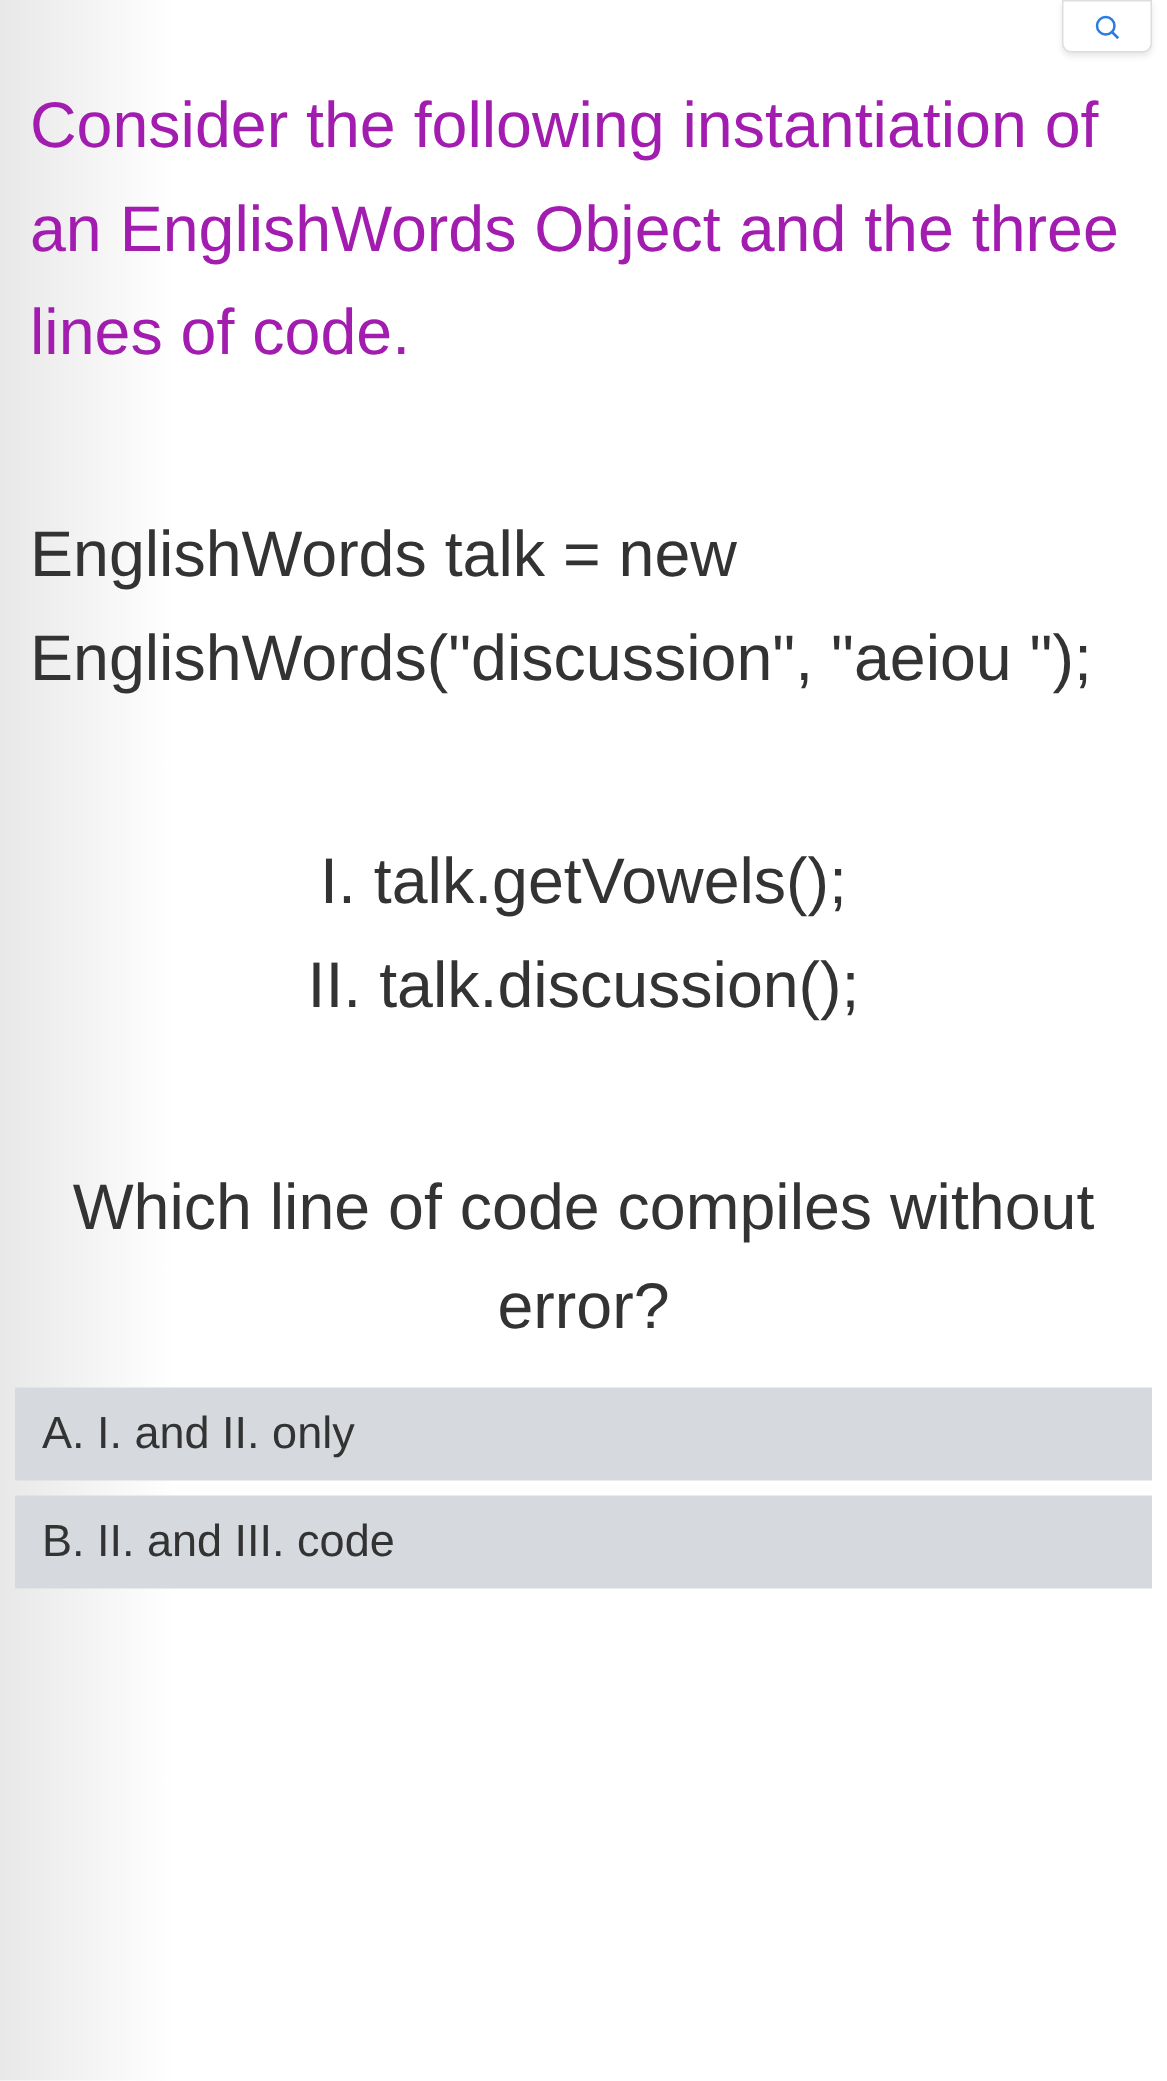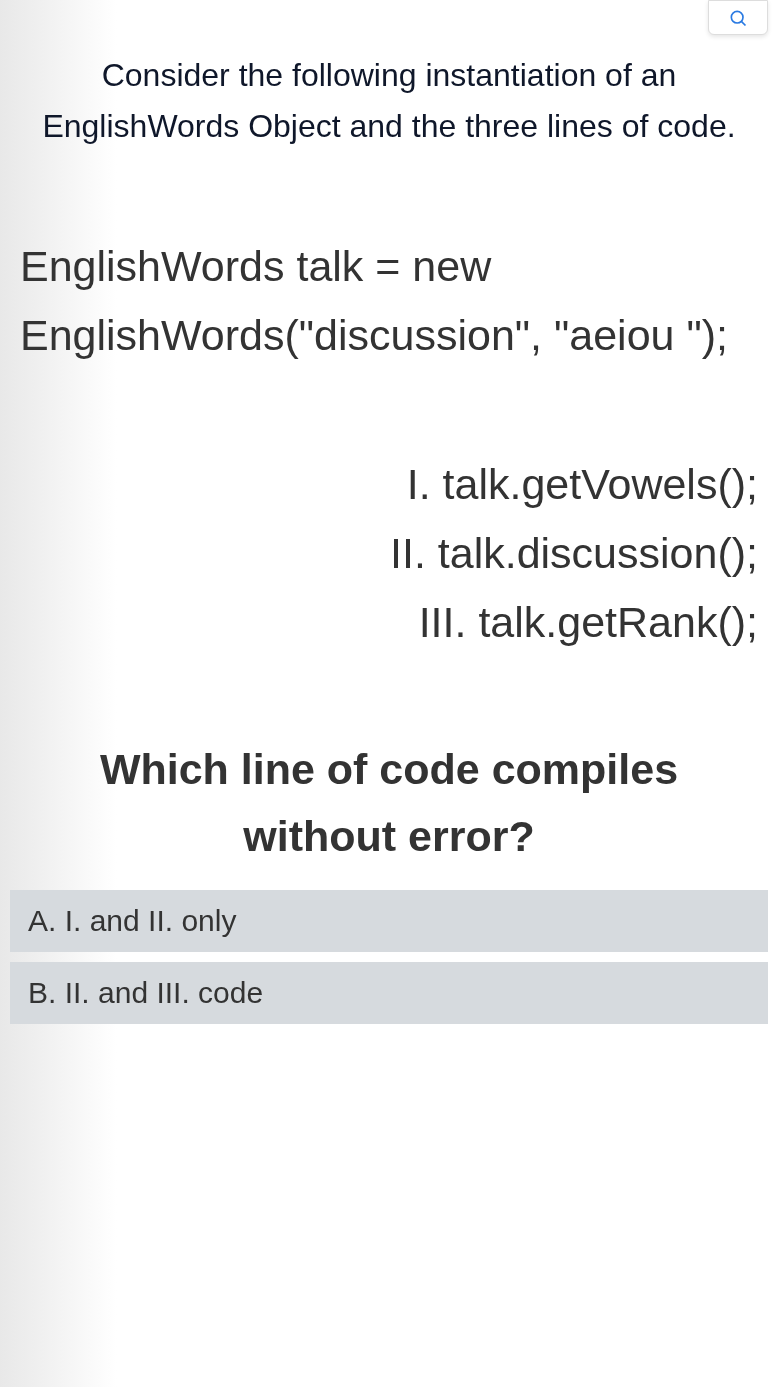--- a/index.html
+++ b/index.html
@@ -30,48 +30,47 @@
       justify-content: center;
     }
     .corner-icon {
       width: 20px;
       height: 20px;
     }
     .question-container {
       padding: 50px 20px 0 20px;
     }
     .question-text {
-      text-align: center;
-      font-size: 32px;
+      font-size: 43px;
       line-height: 1.6;
-      color: #0f172a;
+      color: #a21caf;
       font-weight: 400;
       margin-bottom: 80px;
     }
     .code-section {
       font-size: 43px;
       line-height: 1.6;
       color: #333333;
       font-weight: 400;
       margin-bottom: 80px;
     }
     .options-section {
-      text-align: right;
+      text-align: center;
       font-size: 43px;
       line-height: 1.6;
       color: #333333;
       font-weight: 400;
       margin-bottom: 80px;
     }
     .final-question {
       text-align: center;
       font-size: 43px;
       line-height: 1.55;
       color: #333333;
-      font-weight: 700;
+      font-weight: 400;
       margin-bottom: 20px;
     }
     .answers-container {
       padding: 0 10px;
     }
     .answer-option {
       background: #d6dade;
       border-radius: 0;
       padding: 14px 18px;
       margin-bottom: 10px;
@@ -92,21 +91,20 @@
 </div>
 
 <div class="question-container">
   <div class="question-text">Consider the following instantiation of an EnglishWords Object and the three lines of code.</div>
 
   <div class="code-section">EnglishWords talk = new EnglishWords("discussion", "aeiou ");</div>
 
   <div class="options-section">
     <div>I. talk.getVowels();</div>
     <div>II. talk.discussion();</div>
-    <div>III. talk.getRank();</div>
   </div>
 
   <div class="final-question">Which line of code compiles without error?</div>
 </div>
 
 <div class="answers-container">
   <div class="answer-option">A.  I. and II. only</div>
   <div class="answer-option">B.  II. and III. code</div>
 </div>
 

